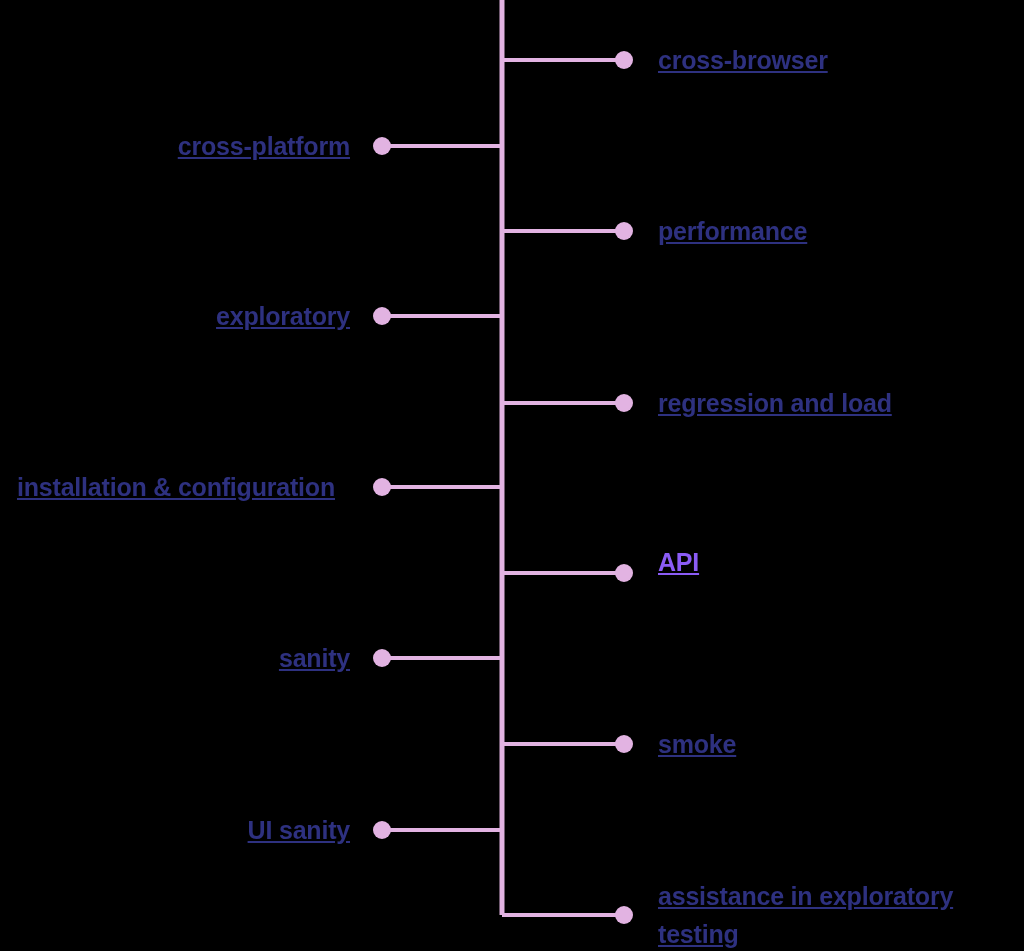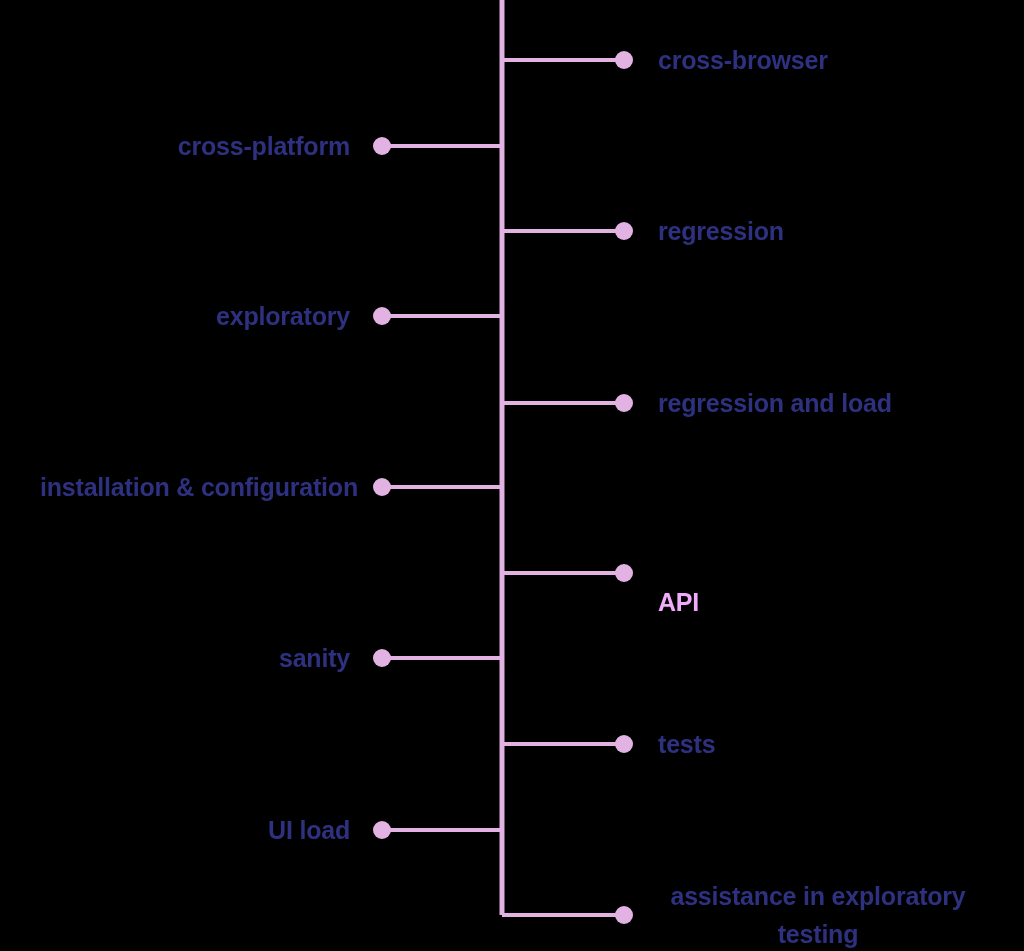--- a/index.html
+++ b/index.html
@@ -32,23 +32,25 @@
     letter-spacing: -0.2px;
     color: #2e3180;
     line-height: 38px;
     white-space: pre;
     margin: 0;
     padding: 0;
   }
   .label.left {
     text-align: left;
     transform: translateY(-50%);
+    text-decoration: underline;
   }
   .label.right {
-    text-align: center;
+    text-align: left;
+    text-decoration: underline;
   }
   .label.right.single {
     transform: translateY(-50%);
   }
   .label.right.multi {
     transform: translateY(-50%);
     white-space: normal;
     width: 320px;
   }
 </style>
@@ -77,23 +79,23 @@
       <rect x="502" y="742" width="122" height="4" fill="#e2b3e2"></rect>
       <circle cx="624" cy="744" r="9" fill="#e2b3e2"></circle>
       <rect x="382" y="828" width="120" height="4" fill="#e2b3e2"></rect>
       <circle cx="382" cy="830" r="9" fill="#e2b3e2"></circle>
       <rect x="502" y="913" width="122" height="4" fill="#e2b3e2"></rect>
       <circle cx="624" cy="915" r="9" fill="#e2b3e2"></circle>
     </svg>
   <div id="labels">
       <div class="label right single" style="color: rgb(46, 49, 128); left: 658px; top: 60px;">cross-browser</div>
       <div class="label left" style="color: rgb(46, 49, 128); right: 674px; top: 146px;">cross-platform</div>
-      <div class="label right single" style="color: rgb(46, 49, 128); left: 658px; top: 231px;">regression</div>
+      <div class="label right single" style="color: rgb(46, 49, 128); left: 658px; top: 231px;">performance</div>
       <div class="label left" style="color: rgb(46, 49, 128); right: 674px; top: 316px;">exploratory</div>
       <div class="label right single" style="color: rgb(46, 49, 128); left: 658px; top: 403px;">regression and load</div>
-      <div class="label left" style="color: rgb(46, 49, 128); right: 666px; top: 487px;">installation &amp; configuration</div>
-      <div class="label right single" style="color: #f0abfc; left: 658px; top: 602px;">API</div>
+      <div class="label left" style="color: rgb(46, 49, 128); right: 689px; top: 487px;">installation &amp; configuration</div>
+      <div class="label right single" style="color: #8b5cf6; left: 658px; top: 562px;">API</div>
       <div class="label left" style="color: rgb(46, 49, 128); right: 674px; top: 658px;">sanity</div>
-      <div class="label right single" style="color: rgb(46, 49, 128); left: 658px; top: 744px;">tests</div>
-      <div class="label left" style="color: rgb(46, 49, 128); right: 674px; top: 830px;">UI load</div>
+      <div class="label right single" style="color: rgb(46, 49, 128); left: 658px; top: 744px;">smoke</div>
+      <div class="label left" style="color: rgb(46, 49, 128); right: 674px; top: 830px;">UI sanity</div>
       <div class="label right multi" style="color: rgb(46, 49, 128); left: 658px; top: 915px;">assistance in exploratory testing</div>
     </div>
 </div>
 
 </body></html>

